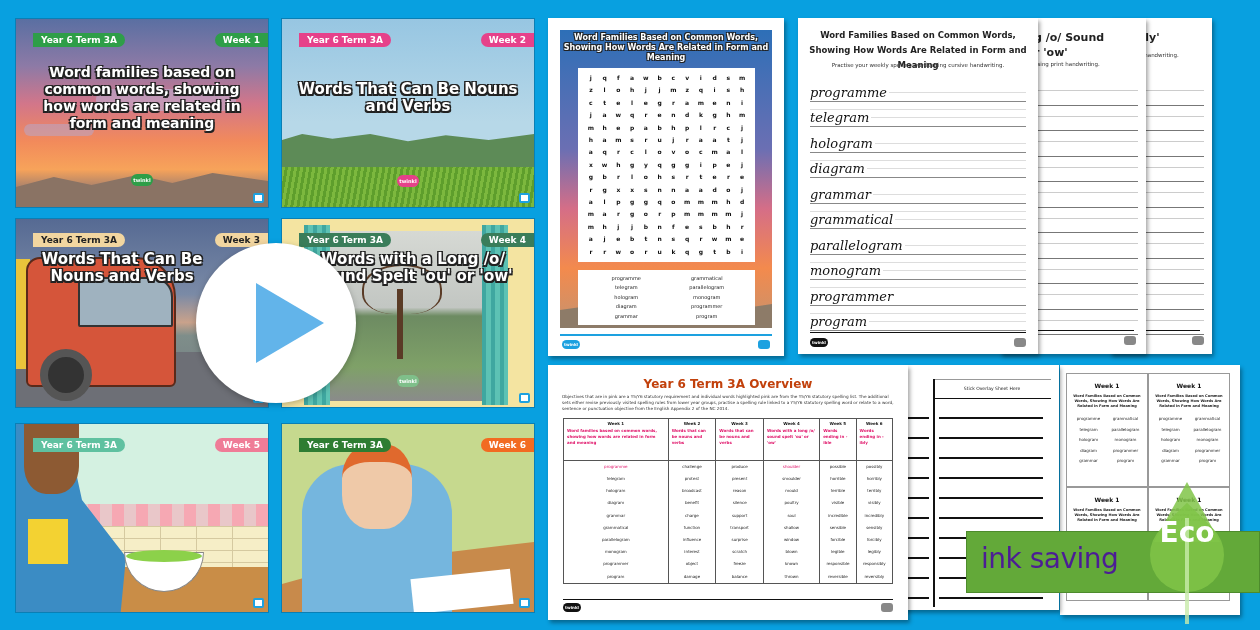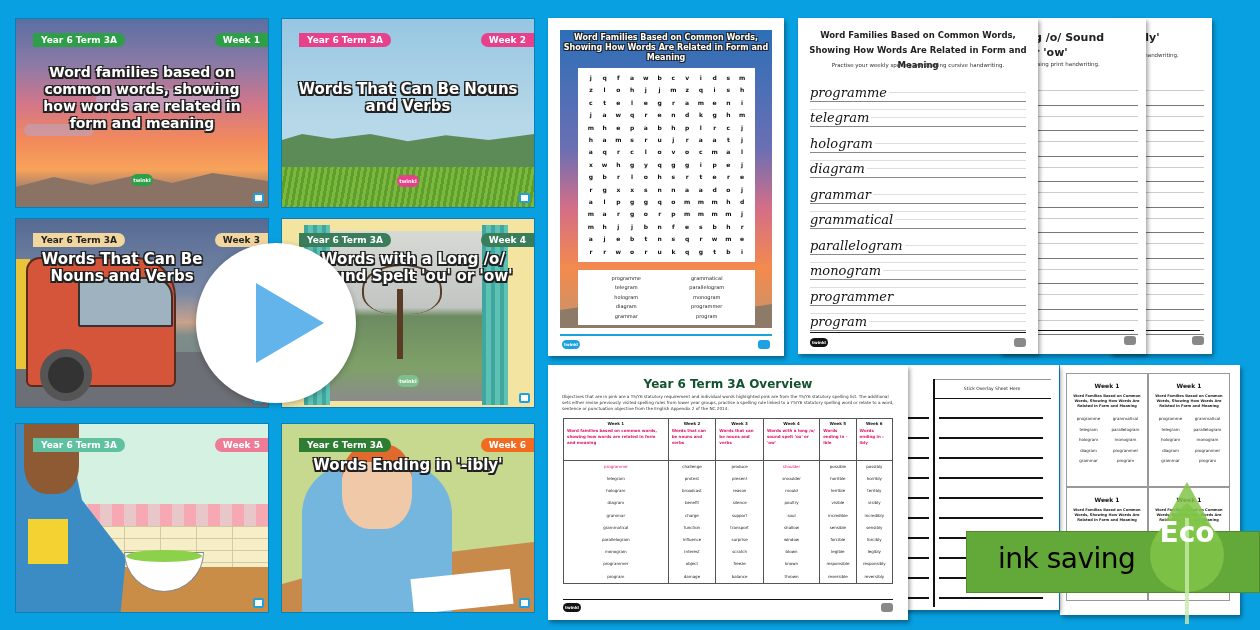--- a/index.html
+++ b/index.html
@@ -92,21 +92,21 @@
   .hw-row { position: relative; height: 25.5px; border-bottom: 1px solid #888; background: linear-gradient(transparent 30%, #ddd 30%, #ddd 33%, transparent 33%, transparent 63%, #ddd 63%, #ddd 66%, transparent 66%); }
   .hw-row span { position:absolute; left: 0; bottom: 1px; font: italic 13px "DejaVu Serif", serif; color:#111; background:#fff; padding-right: 2px; }
   .sheet-rule { position:absolute; left: 12px; right: 12px; height: 1px; background: #111; }
   .partial-title { position:absolute; top: 12px; font: bold 11px "DejaVu Sans", sans-serif; color:#222; line-height: 15px; }
   .partial-sub { position:absolute; top: 43px; font: 5.5px "DejaVu Sans", sans-serif; color:#333; }
   .plain-lines { position:absolute; top: 62px; left: 0; right: 8px; }
   .plain-lines div { height: 25.5px; border-bottom: 1px solid #777; background: linear-gradient(transparent 40%, #ccc 40%, #ccc 44%, transparent 44%); }
 
   
   #ov { left: 548px; top: 365px; width: 360px; height: 255px; }
-  #ov .ov-title { position:absolute; left:0; right:0; top: 12px; text-align:center; font: bold 12px "DejaVu Sans", sans-serif; color:#14532d; }
+  #ov .ov-title { position:absolute; left:0; right:0; top: 12px; text-align:center; font: bold 12px "DejaVu Sans", sans-serif; color:#c2410c; }
   #ov .ov-desc { position:absolute; left: 14px; right: 14px; top: 29px; font: 4.2px "DejaVu Sans", sans-serif; color:#333; line-height: 6px; }
   #ov table { position:absolute; left: 15px; top: 53px; width: 330px; border-collapse: collapse; }
   #ov th, #ov td { border-left: 1px solid #555; border-right: 1px solid #555; font: 4px "DejaVu Sans", sans-serif; text-align: center; color: #222; vertical-align: top; }
   #ov thead th { border-top: 1px solid #555; border-bottom: 1px solid #555; height: 42px; padding: 2px 3px; }
   #ov thead .wk { display:block; font-weight: bold; color:#111; margin-bottom: 2px; }
   #ov thead .obj { display:block; font-weight: bold; color:#e0156a; text-align:left; line-height: 6px; }
   #ov tbody td { height: 12.2px; line-height: 12px; }
   #ov tbody tr:last-child td { border-bottom: 1px solid #555; }
   #ov td.pink { color: #e0156a; }
 
@@ -119,21 +119,21 @@
   
   #cards { left: 1060px; top: 365px; width: 180px; height: 250px; }
   .card { position:absolute; width: 82px; height: 114px; border: 1px solid #999; }
   .card .c-wk { position:absolute; left:0; right:0; top: 8px; text-align:center; font: bold 6px "DejaVu Sans", sans-serif; color:#111; }
   .card .c-obj { position:absolute; left: 3px; right: 3px; top: 20px; text-align:center; font: bold 3.6px "DejaVu Sans", sans-serif; color:#222; line-height: 5px; }
   .card .c-words { position:absolute; left: 3px; right: 3px; top: 40px; display:grid; grid-template-columns: 1fr 1fr; }
   .card .c-words span { font: 4px "DejaVu Sans", sans-serif; color:#222; text-align:center; line-height: 10.5px; }
 
   
   #eco { position:absolute; left: 966px; top: 531px; width: 294px; height: 62px; background: #63a939; border: 1px solid #4d8b2c; }
-  #eco .ink { position:absolute; left: 31px; top: 10px; font: 28px "DejaVu Sans", sans-serif; color:#000000; letter-spacing: -0.5px; }
+  #eco .ink { position:absolute; left: 14px; top: 10px; font: 28px "DejaVu Sans", sans-serif; color:#4c1d95; letter-spacing: -0.5px; }
   #leaf { position:absolute; left: 1146px; top: 482px; width: 82px; height: 142px; }
   #leaf .drop { position:absolute; left: 4px; top: 36px; width: 74px; height: 74px; background: rgba(128,196,72,0.85); border-radius: 0 50% 50% 50%; transform: rotate(45deg); }
   #leaf .tip { position:absolute; left: 8px; top: 0; width: 0; height: 0; border-left: 33px solid transparent; border-right: 33px solid transparent; border-bottom: 60px solid rgba(128,196,72,0.85); }
   #leaf .stem { position:absolute; left: 39px; top: 36px; width: 4px; height: 106px; background: rgba(200,235,170,0.8); }
   #leaf .eco { position:absolute; left: 0; right: 0; top: 34px; text-align:center; font: bold 28px "DejaVu Sans", sans-serif; color:#fff; }
 </style>
 </head>
 <body>
 
 <div class="slide" id="s1">
@@ -208,21 +208,20 @@
 
 <div class="slide" id="s6">
   <div class="desk"></div>
   <div class="boy"></div>
   <div class="head"></div>
   <div class="paper"></div>
   <div class="tagbar">
     <span class="tag left" style="background:#2e7d32">Year 6 Term 3A</span>
     <span class="tag right" style="background:#f26b21">Week 6</span>
   </div>
-  <div class="title" style="top:33px;">Words Ending in '-ibly'</div>
   <div class="corner"></div>
 </div>
 
 <div id="play">
   <div class="tri"></div>
 </div>
 
 <div class="sheet" id="ws">
   <div class="frame">
     <div class="wstitle">Word Families Based on Common Words, Showing How Words Are Related in Form and Meaning</div>

